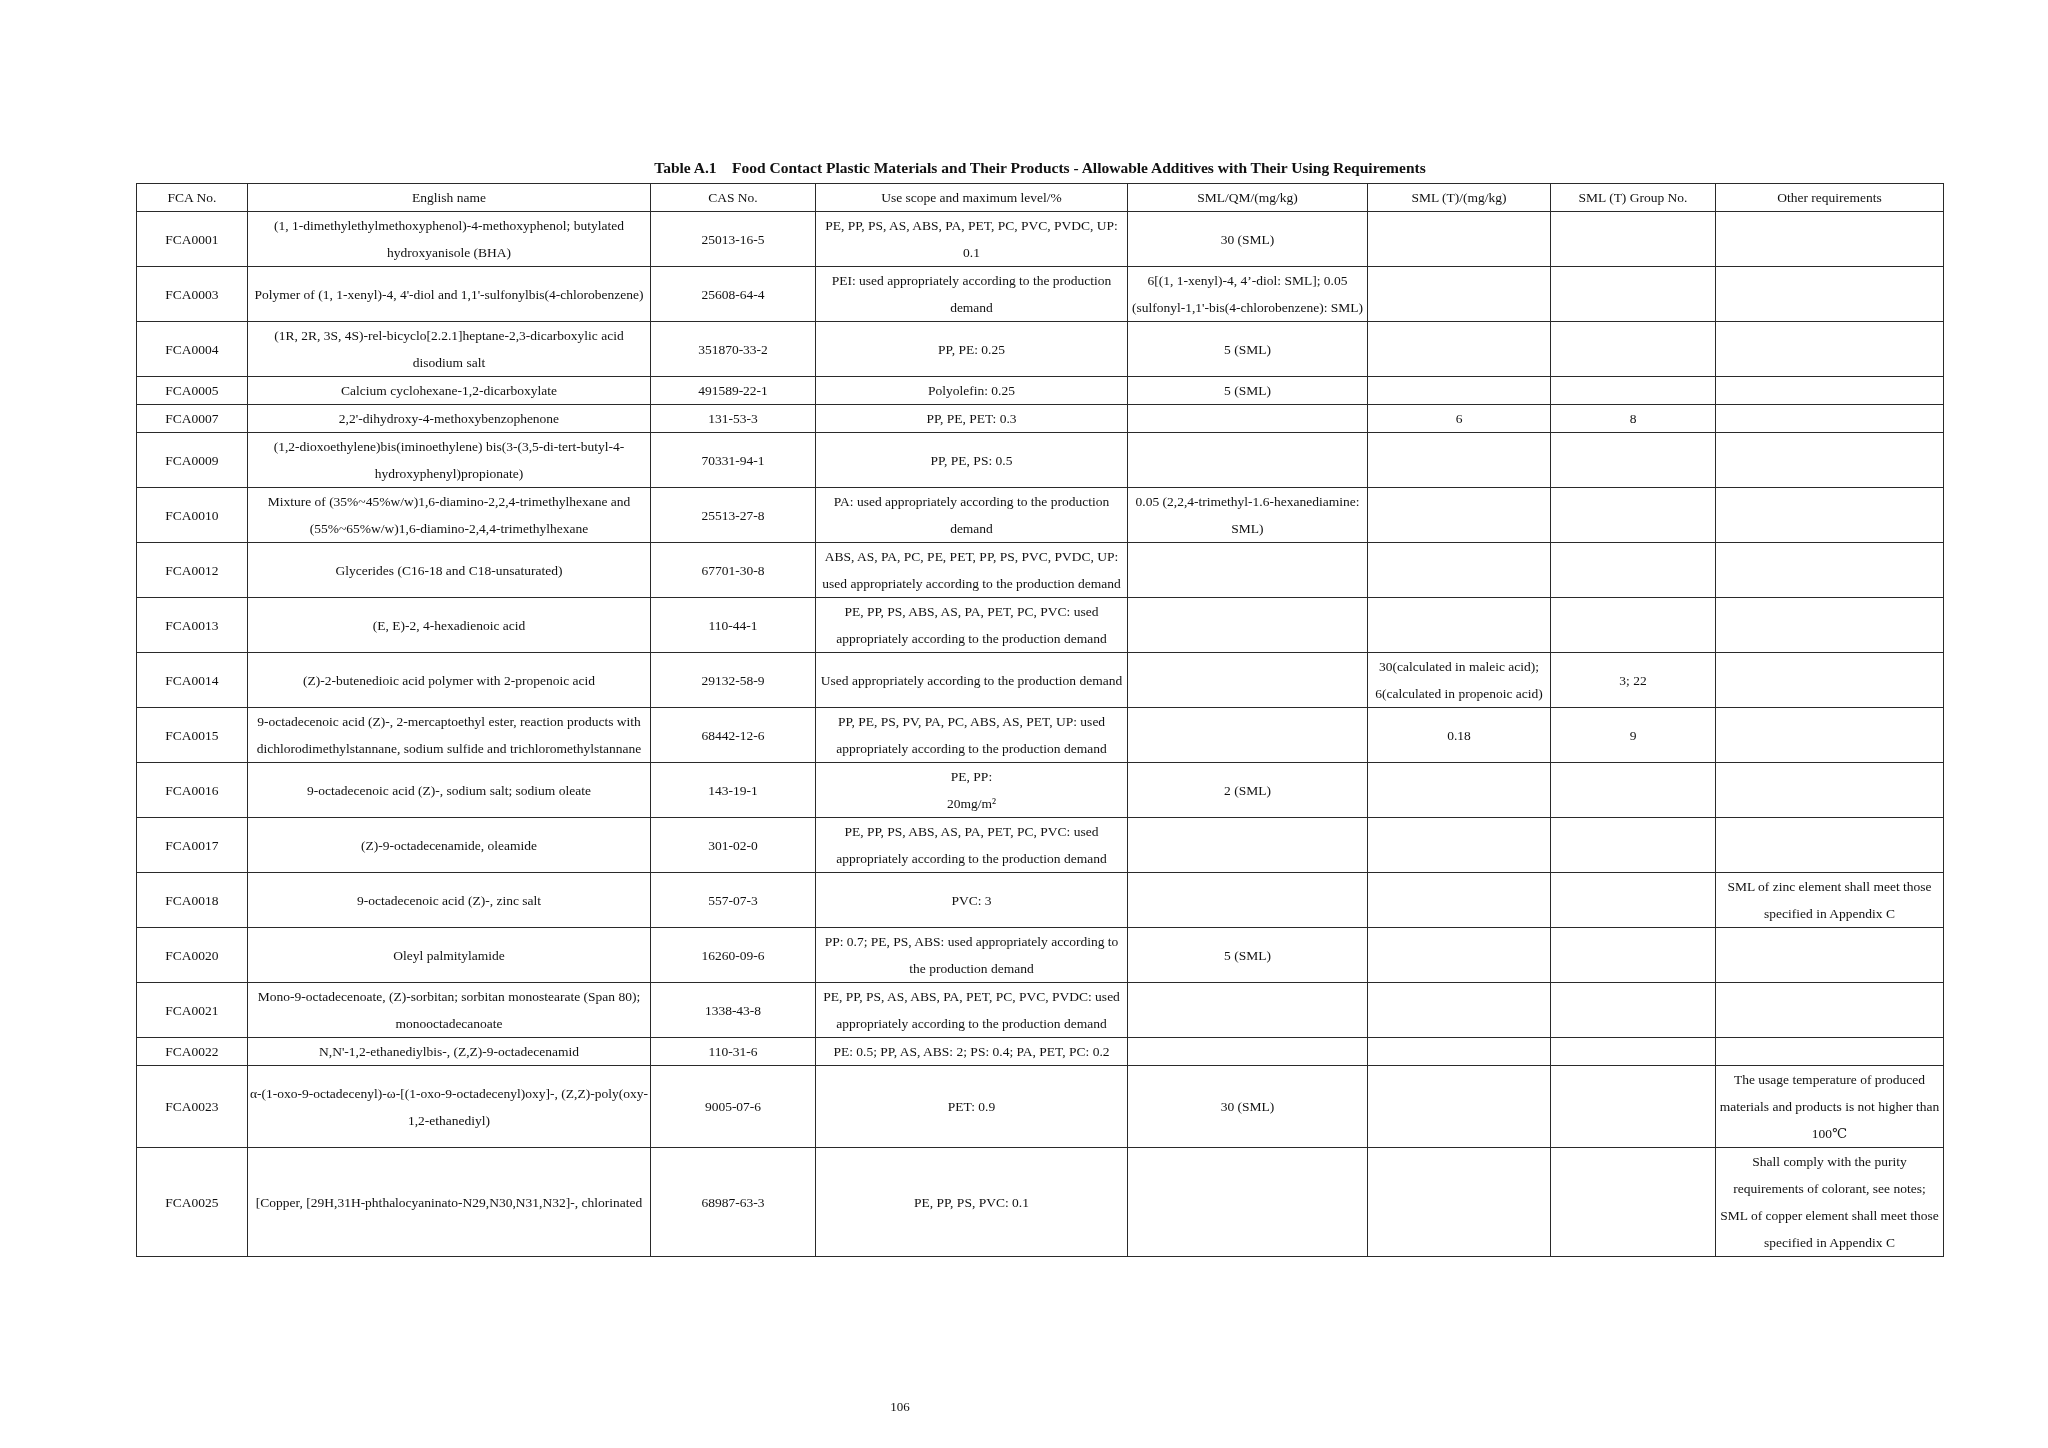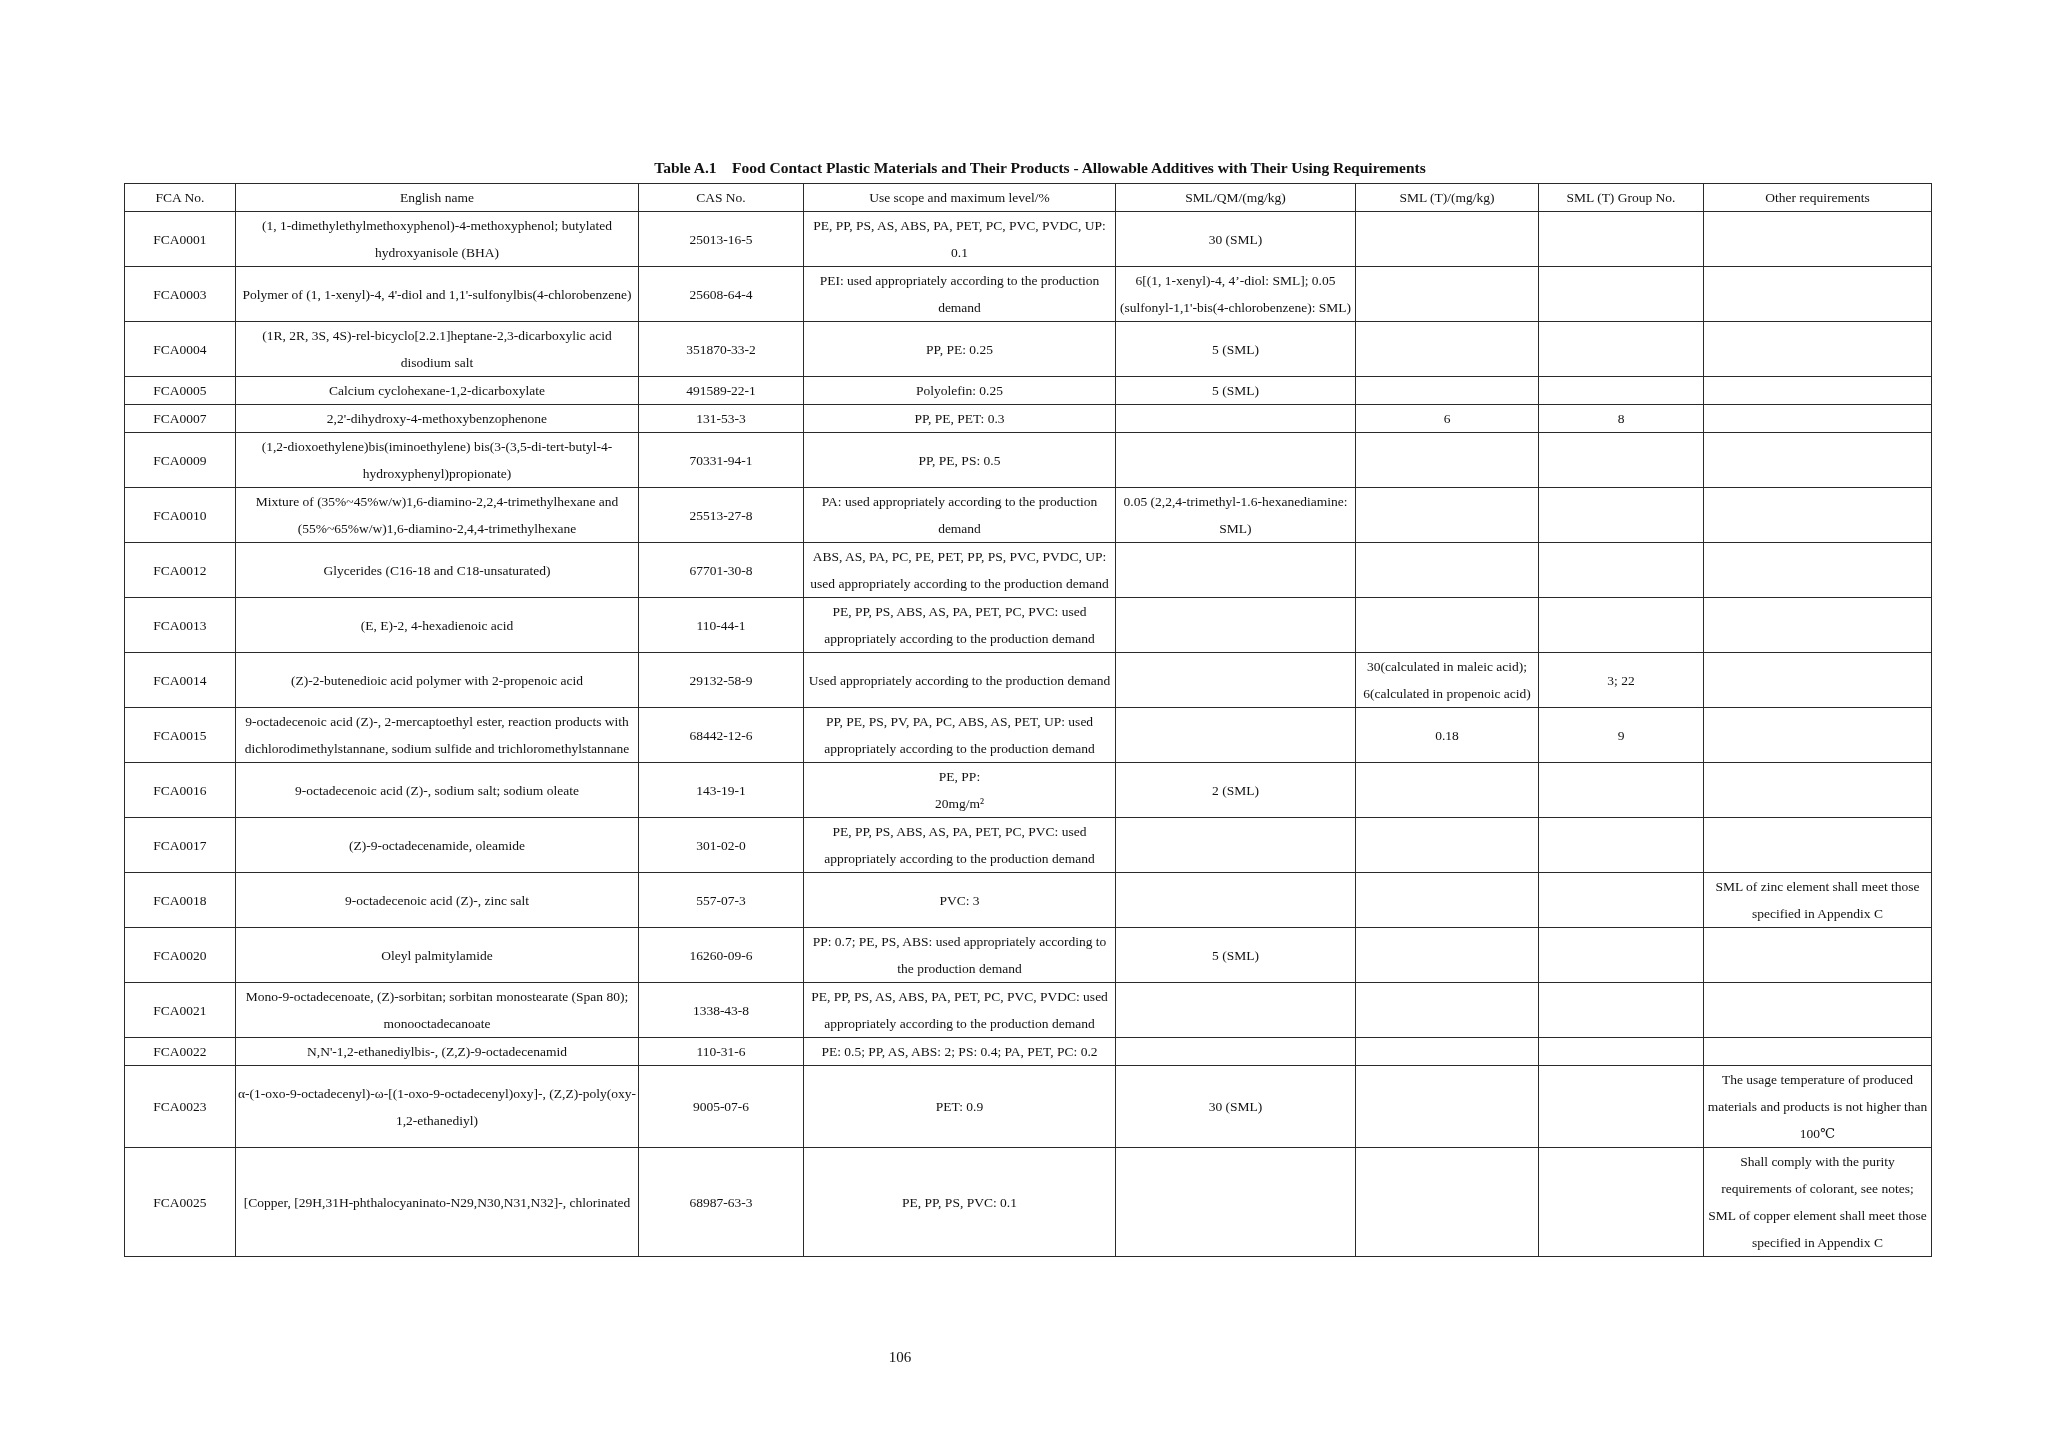--- a/index.html
+++ b/index.html
@@ -1,25 +1,25 @@
 <!DOCTYPE html>
 <html><head>
 <meta charset="utf-8">
 <style>
   html, body { margin: 0; padding: 0; background: #ffffff; }
   body { width: 2048px; height: 1448px; position: relative; overflow: hidden;
          font-family: "Liberation Serif", "DejaVu Serif", serif; color: #111; }
   .title { position: absolute; top: 159px; left: 0; width: 2048px; text-align: center;
            font-weight: bold; font-size: 15.5px; white-space: pre; padding-left: 16px; }
-  table { position: absolute; left: 124px; top: 183px; width: 1807px;
+  table { position: absolute; left: 136px; top: 183px; width: 1807px;
           border-collapse: collapse; table-layout: fixed; font-size: 13.5px; }
   td, th { border: 1.3px solid #2a2a2a; text-align: center; vertical-align: middle;
            padding: 0 2px; line-height: 27px; font-weight: normal; white-space: pre-line; }
   th { height: 27px; }
-  .page-num { position: absolute; top: 1349px; left: 0; width: 1800px; text-align: center; font-size: 15px; }
+  .page-num { position: absolute; top: 1399px; left: 0; width: 1800px; text-align: center; font-size: 13px; }
 </style>
 </head>
 <body>
 
 <div class="title">Table A.1    Food Contact Plastic Materials and Their Products - Allowable Additives with Their Using Requirements</div>
 
 <table>
   <colgroup>
     <col style="width:111px">
       <col style="width:403px">

